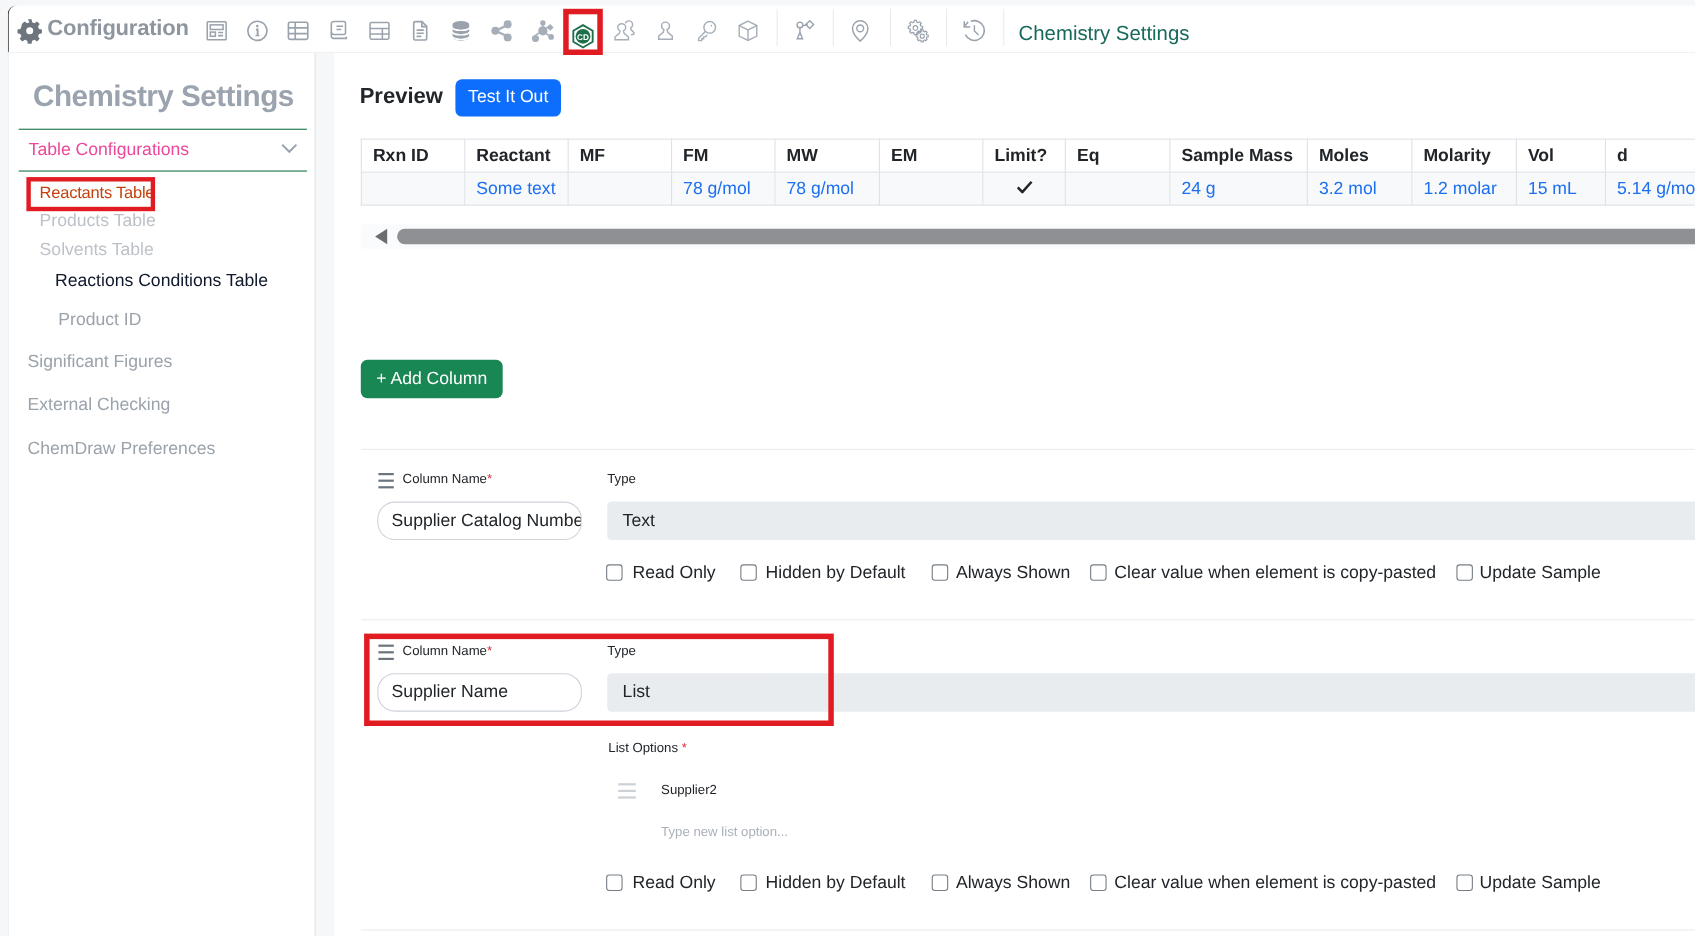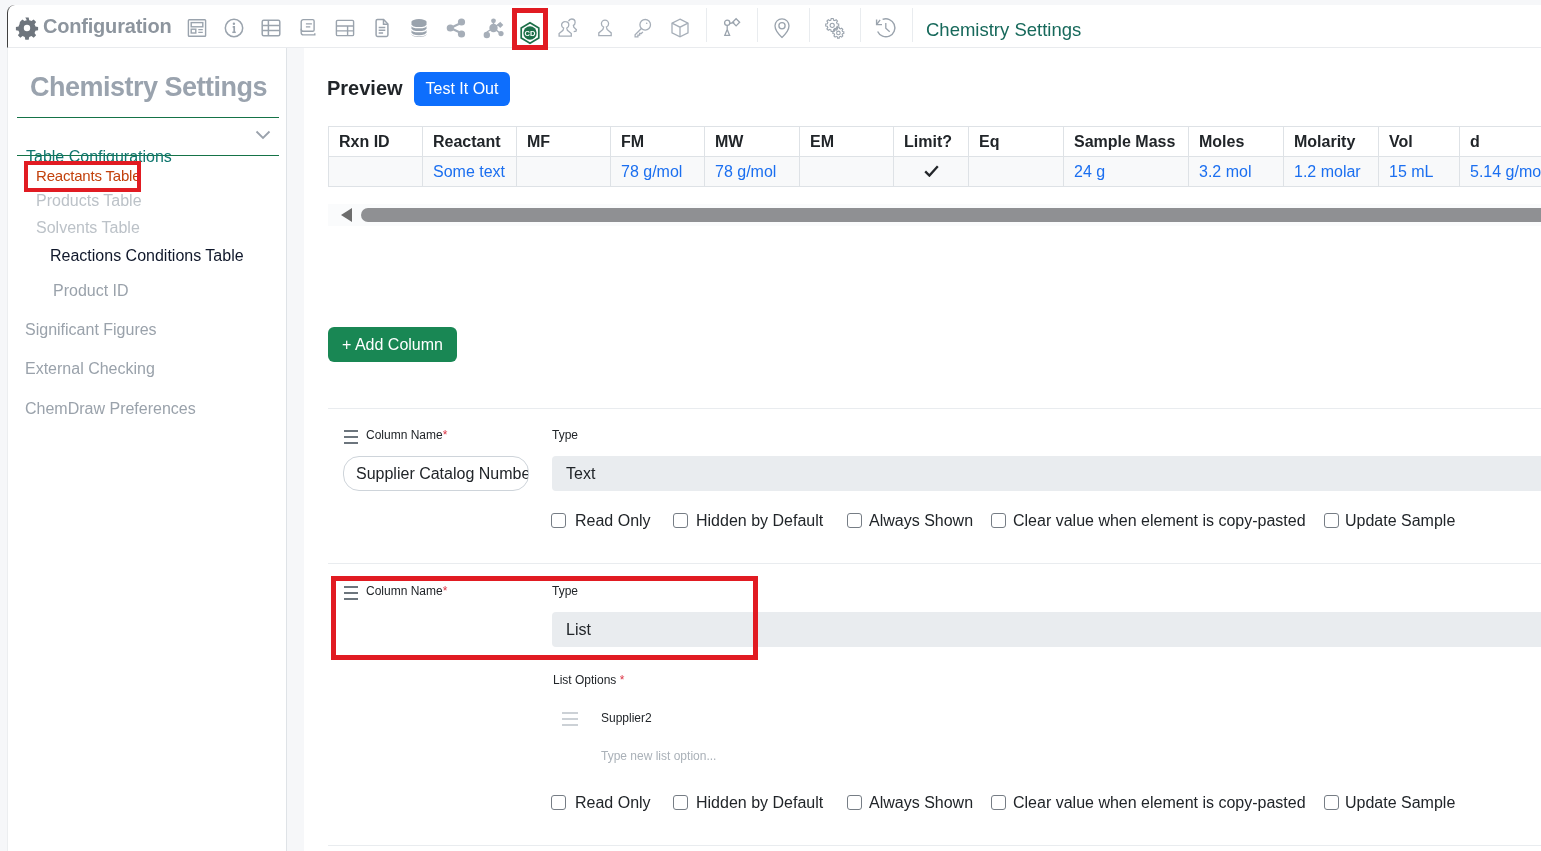--- a/index.html
+++ b/index.html
@@ -153,21 +153,21 @@
       <path d="M8.6 3.4 A9 9 0 1 1 3.65 15.5"></path>
       <path d="M6.1 3.8 L3.1 7.9"></path>
       <path d="M2.6 3.4 V8.6 H8.0"></path>
       <path d="M11.8 6.9V12.2l3.9 3.6" stroke-width="1.3"></path>
     </svg>
 </div>
 <div id="sidebar" class="abs">
   <div id="cs-title" class="abs">Chemistry Settings</div>
   <div class="gline" style="top:69px"></div>
   <div class="gline" style="top:107px"></div>
-  <div class="snav" style="left:18px; top:80px; color:#0f766e;margin-top:20px;">Table Configurations</div>
+  <div class="snav" style="left:18px; top:80px; color:#ec4899;">Table Configurations</div>
   <svg class="abs" style="left:247px; top:82px" width="16" height="10" viewBox="0 0 16 10">
       <path d="M1.5 1.5 L8 8 L14.5 1.5" fill="none" stroke="#9aa2ac" stroke-width="1.8"></path>
     </svg>
   <div id="redbox-side" class="abs"></div>
   <div class="snav" style="left:28px; top:119px; color:#c2410c; font-size:15px; letter-spacing:-0.2px;">Reactants Table</div>
   <div class="snav" style="left:28px; top:144px; color:#bcc2c8;">Products Table</div>
   <div class="snav" style="left:28px; top:171px; color:#bcc2c8;">Solvents Table</div>
   <div class="snav" style="left:42px; top:199px; color:#0f172a;">Reactions Conditions Table</div>
   <div class="snav" style="left:17px; top:234px; color:#9aa2ab;margin-left:28px;">Product ID</div>
   <div class="snav" style="left:17px; top:273px; color:#9aa2ab;">Significant Figures</div>
@@ -246,20 +246,21 @@
   <div class="divider" style="top:515px"></div>
 
   <div id="redbox-main" class="abs"></div>
   <div class="ham" style="left:40px; top:538px;">
       <span></span>
       <span></span>
       <span></span>
     </div>
   <div class="lbl" style="left:62px; top:536px;">Column Name<span class="red">*</span></div>
   <div class="lbl" style="left:248px; top:536px;">Type</div>
+  <div class="tinput" style="top:564px;">Supplier Name</div>
   <div class="tselect" style="top:564px;">List</div>
   <div class="lbl" style="left:249px; top:625px;">List Options <span class="red">*</span></div>
   <div class="ham" style="left:258px; top:664px; width:16px;">
       <span style="background:#ccd1d6"></span>
       <span style="background:#ccd1d6"></span>
       <span style="background:#ccd1d6"></span>
     </div>
   <div class="lbl" style="left:297px; top:663px;">Supplier2</div>
   <div class="lbl" style="left:297px; top:701px; color:#aab1b8;">Type new list option...</div>
   <div class="cbrow" style="left:0; top:746px; width:1237px;">

